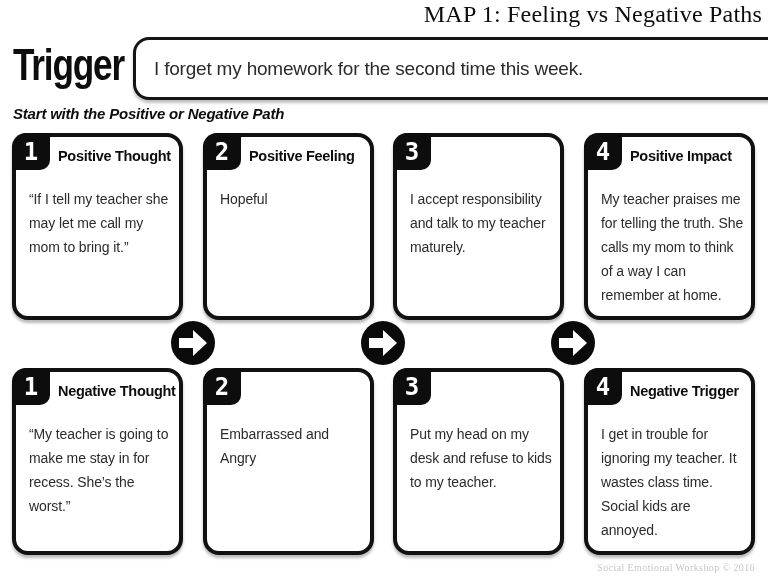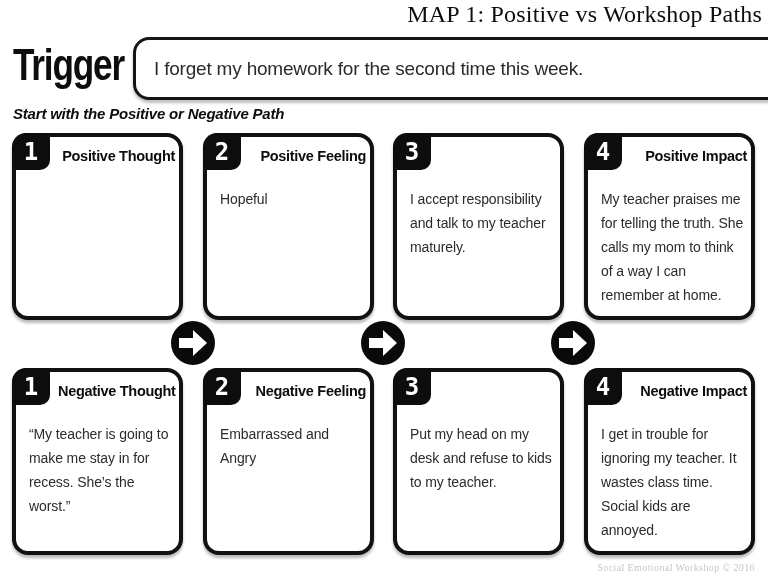--- a/index.html
+++ b/index.html
@@ -43,21 +43,20 @@
     display:flex; align-items:center; justify-content:center;
   }
   .badge span {
     color:#fff; font-weight:700; font-size:24px;
     font-family:"DejaVu Sans Mono", monospace;
   }
   .card-title {
     position:absolute; left:42px; top:11px; right:4px;
     font-size:14.5px; font-weight:700; color:#0d0d0d; letter-spacing:-0.3px;
     white-space:nowrap;
-    text-align:right;
   }
   .card-body {
     position:absolute; left:13px; top:50px; right:7px;
     font-size:14px; line-height:24px; color:#2b2b2b; letter-spacing:-0.1px;
   }
   .arrow-circle {
     position:absolute; top:321px; width:44px; height:44px;
     background:#0a0a0a; border-radius:50%;
   }
   .a1 { left:171px; } .a2 { left:361px; } .a3 { left:551px; }
@@ -71,35 +70,36 @@
   }
   .footer-credit {
     position:absolute; right:13px; bottom:3px;
     font-family:"Liberation Serif", serif; font-size:10px; color:#c6c6c6;
     letter-spacing:0.4px; white-space:nowrap;
   }
 </style>
 </head>
 <body>
 
-<div class="page-title">MAP 1: Positive vs Workshop Paths</div>
+<div class="page-title">MAP 1: Feeling vs Negative Paths</div>
 
 <div class="trigger-label">Trigger</div>
 
 <div class="trigger-box">
   <span class="trigger-text">I forget my homework for the second time this week.</span>
 </div>
 
 <div class="subtitle">Start with the Positive or Negative Path</div>
 
 <div class="card r1 c1">
   <div class="badge">
       <span>1</span>
     </div>
   <div class="card-title">Positive Thought</div>
+  <div class="card-body">“If I tell my teacher she may let me call my mom to bring it.”</div>
 </div>
 <div class="card r1 c2">
   <div class="badge">
       <span>2</span>
     </div>
   <div class="card-title">Positive Feeling</div>
   <div class="card-body">Hopeful</div>
 </div>
 <div class="card r1 c3">
   <div class="badge">
@@ -132,30 +132,29 @@
   <div class="badge">
       <span>1</span>
     </div>
   <div class="card-title">Negative Thought</div>
   <div class="card-body">“My teacher is going to make me stay in for recess. She’s the worst.”</div>
 </div>
 <div class="card r2 c2">
   <div class="badge">
       <span>2</span>
     </div>
-  <div class="card-title">Negative Feeling</div>
   <div class="card-body">Embarrassed and Angry</div>
 </div>
 <div class="card r2 c3">
   <div class="badge">
       <span>3</span>
     </div>
   <div class="card-body">Put my head on my desk and refuse to kids to my teacher.</div>
 </div>
 <div class="card r2 c4">
   <div class="badge">
       <span>4</span>
     </div>
-  <div class="card-title">Negative Impact</div>
+  <div class="card-title">Negative Trigger</div>
   <div class="card-body">I get in trouble for ignoring my teacher. It wastes class time. Social kids are annoyed.</div>
 </div>
 
 <div class="footer-credit">Social Emotional Workshop © 2016</div>
 
 </body></html>

